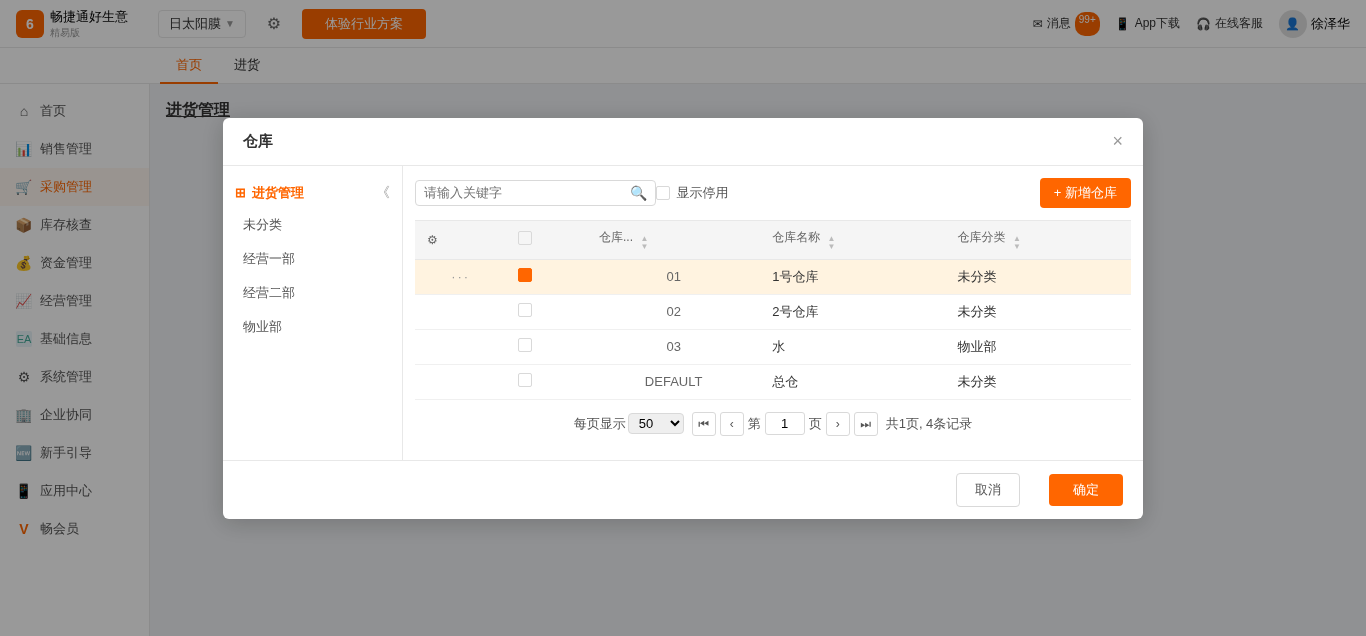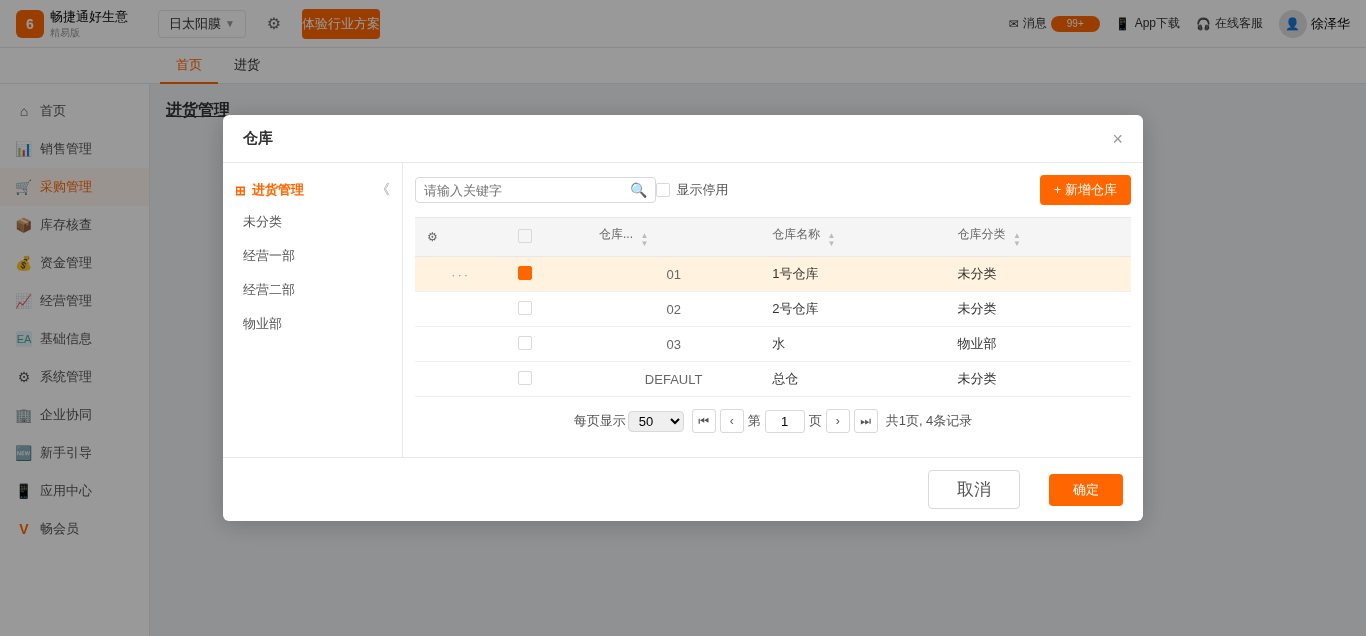--- a/index.html
+++ b/index.html
@@ -6,24 +6,24 @@
     body { font-family: 'Microsoft YaHei', Arial, sans-serif; font-size: 13px; background: #f0f2f5; overflow: hidden; width: 1366px; height: 636px; }
 
     
     .header { display: flex; align-items: center; height: 48px; background: #fff; border-bottom: 1px solid #e8e8e8; padding: 0 16px; gap: 12px; }
     .header-logo { display: flex; align-items: center; gap: 6px; min-width: 130px; }
     .logo-icon { width: 28px; height: 28px; background: #f60; border-radius: 6px; display: flex; align-items: center; justify-content: center; color: #fff; font-size: 14px; font-weight: bold; }
     .logo-sub { font-size: 10px; color: #999; }
     .header-branch { display: flex; align-items: center; gap: 4px; color: #333; font-size: 13px; cursor: pointer; border: 1px solid #e8e8e8; border-radius: 4px; padding: 4px 10px; }
     .header-branch .arrow { color: #999; font-size: 10px; }
     .header-gear { width: 32px; height: 32px; display: flex; align-items: center; justify-content: center; cursor: pointer; color: #666; font-size: 16px; }
-    .header-btn { background: #f60; color: #fff; border: none; border-radius: 4px; padding: 6px 0; cursor: pointer; font-size: 13px; }
+    .header-btn { background: #f60; color: #fff; border: none; border-radius: 4px; padding: 6px 23px; cursor: pointer; font-size: 13px; }
     .header-right { display: flex; align-items: center; gap: 16px; margin-left: auto; }
     .header-msg { display: flex; align-items: center; gap: 4px; cursor: pointer; color: #333; font-size: 12px; position: relative; }
-    .badge { background: #f60; color: #fff; border-radius: 10px; font-size: 10px; padding: 0 16px; min-width: 18px; text-align: center; line-height: 16px; height: 16px; }
+    .badge { background: #f60; color: #fff; border-radius: 10px; font-size: 10px; padding: 0 4px; min-width: 18px; text-align: center; line-height: 16px; height: 24px; }
     .header-app, .header-service { display: flex; align-items: center; gap: 4px; cursor: pointer; color: #333; font-size: 12px; }
     .header-user { display: flex; align-items: center; gap: 4px; cursor: pointer; }
     .avatar { width: 28px; height: 28px; border-radius: 50%; background: #e0e0e0; display: flex; align-items: center; justify-content: center; font-size: 12px; color: #666; }
 
     
     .nav-tabs { display: flex; align-items: center; height: 36px; background: #fff; border-bottom: 1px solid #e8e8e8; padding: 0 0 0 160px; }
     .nav-tab { padding: 0 16px; height: 36px; display: flex; align-items: center; cursor: pointer; font-size: 13px; color: #333; border-bottom: 2px solid transparent; }
     .nav-tab.active { color: #f60; border-bottom-color: #f60; }
 
     
@@ -80,21 +80,21 @@
     .pagination { display: flex; align-items: center; justify-content: center; gap: 8px; padding: 12px 0; margin-top: auto; font-size: 13px; color: #555; }
     .page-per { display: flex; align-items: center; gap: 2px; }
     .page-select { border: 1px solid #d9d9d9; border-radius: 4px; padding: 1px 6px; font-size: 13px; }
     .page-nav { display: flex; align-items: center; gap: 4px; }
     .page-btn { width: 24px; height: 24px; display: flex; align-items: center; justify-content: center; cursor: pointer; color: #555; border: 1px solid #d9d9d9; border-radius: 3px; font-size: 12px; }
     .page-input { width: 40px; border: 1px solid #d9d9d9; border-radius: 3px; padding: 3px 6px; text-align: center; font-size: 13px; }
     .page-info { color: #555; }
 
     
     .dialog-footer { display: flex; align-items: center; justify-content: flex-end; gap: 12px; padding: 12px 20px; border-top: 1px solid #e8e8e8; }
-    .cancel-btn { border: 1px solid #d9d9d9; background: #fff; border-radius: 4px; padding: 7px 28px; cursor: pointer; font-size: 17px; color: #555; }
+    .cancel-btn { border: 1px solid #d9d9d9; background: #fff; border-radius: 4px; padding: 7px 18px; cursor: pointer; font-size: 13px; color: #555; }
     .confirm-btn { background: #f60; color: #fff; border: none; border-radius: 4px; padding: 7px 24px; cursor: pointer; font-size: 13px; margin-left: 17px; }
 
     
     .sort-icon { display: inline-flex; flex-direction: column; gap: 0; margin-left: 4px; }
     .sort-icon span { font-size: 8px; line-height: 1; color: #bbb; }
   </style>
 </head>
 <body>
 
 <div class="header">

